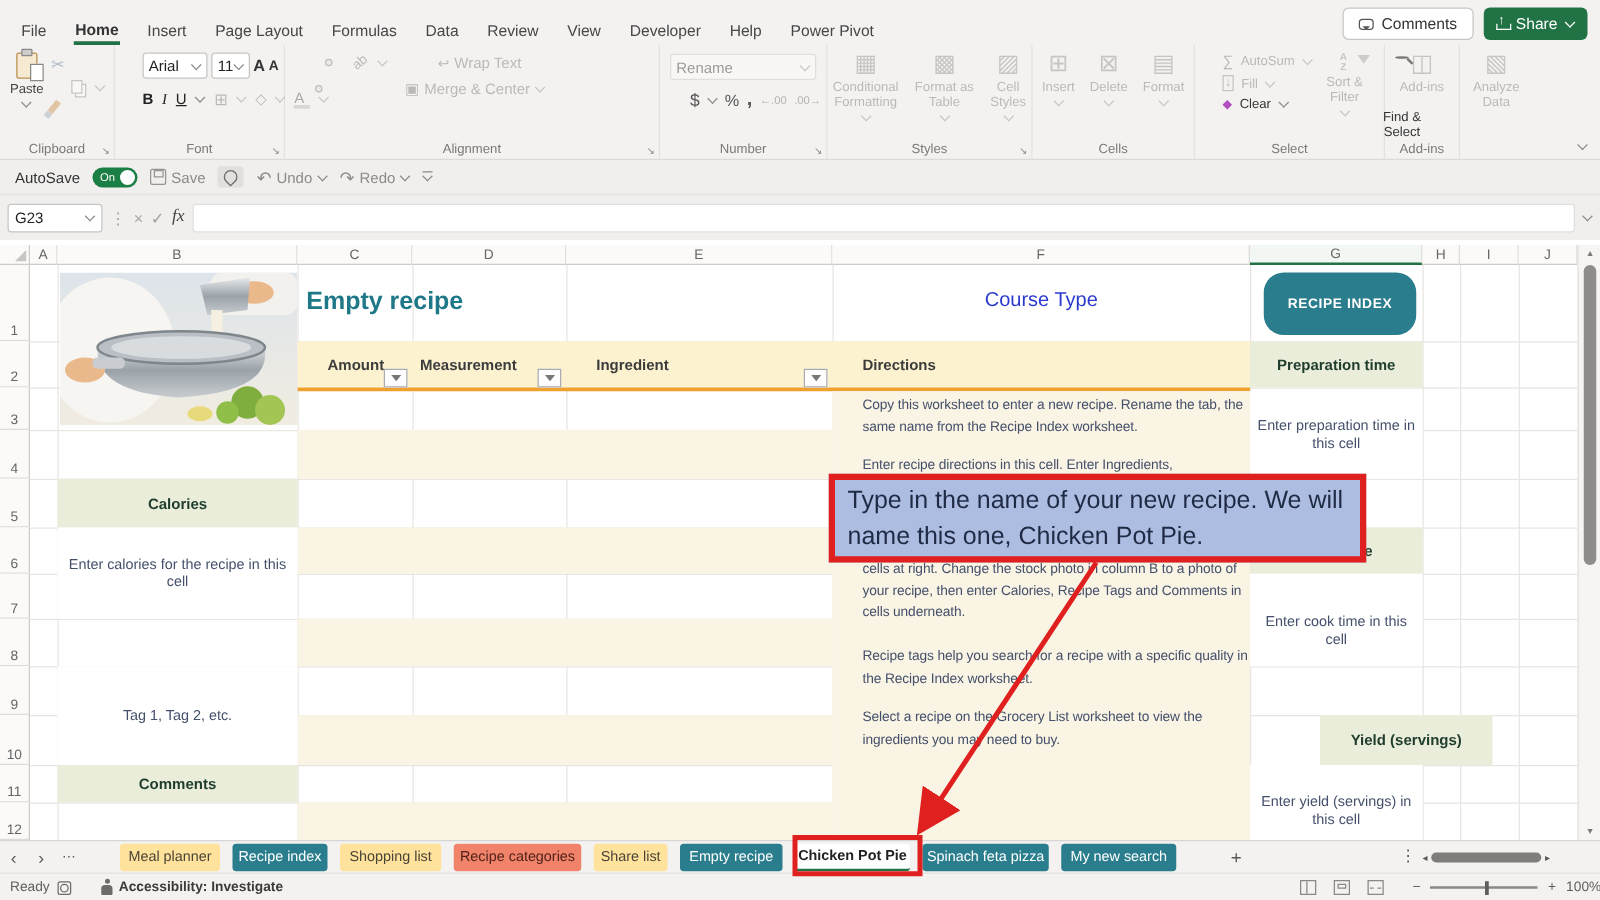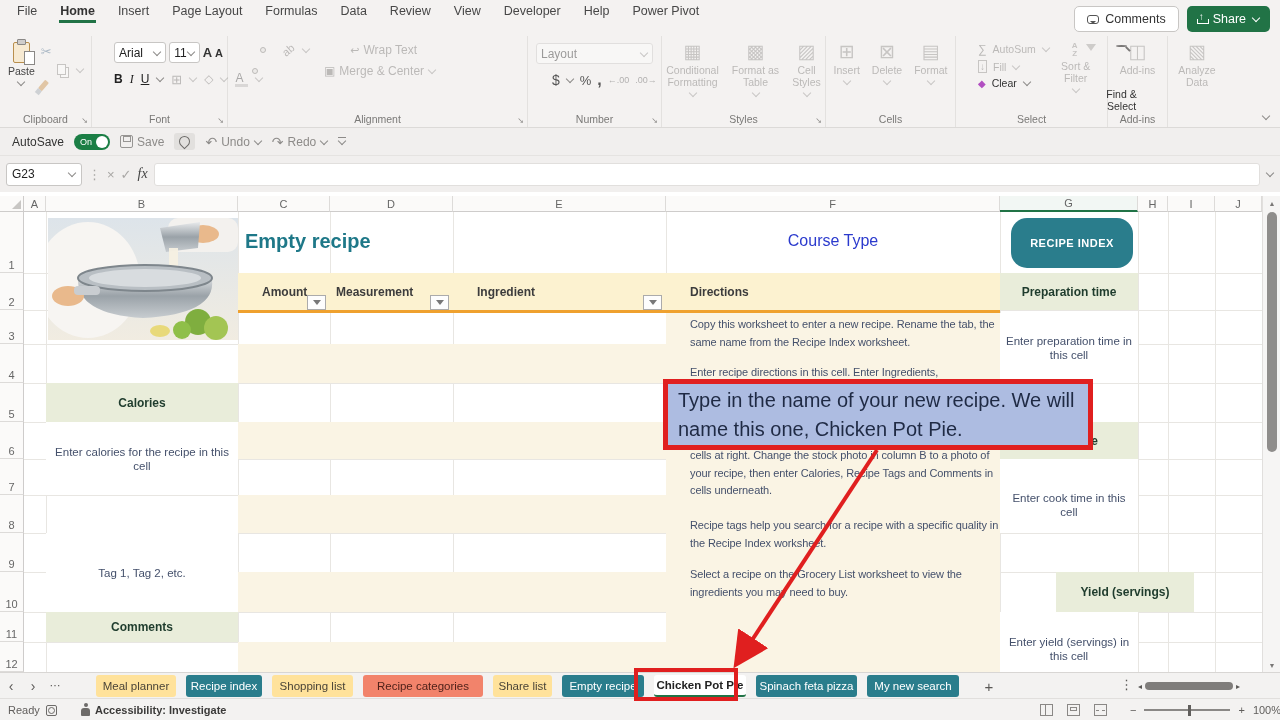--- a/index.html
+++ b/index.html
@@ -2,21 +2,21 @@
 <html style="--accent_green: #217346; --teal: #2A7D8C; --tab_yellow: #FFE29B; --tab_salmon: #F2836B; --title_teal: #1E7888; --course_blue: #2B3ACD; --header_cream: #FCF2D0; --band_cream: #FAF4E4; --green_cell: #E9EDDA; --green_text: #1F3C2D; --orange_line: #EFA12E; --annotation_fill: #ADBCE1; --annotation_red: #E01F1F; --body_text: #44506B;"><head>
 <meta charset="utf-8">
 <style>
   html,body{margin:0;padding:0;background:#fff;}
   *{box-sizing:border-box;}
   #app{position:relative;width:1280px;height:720px;overflow:hidden;background:#fff;
        font-family:"Liberation Sans",sans-serif;color:#3b3a39;font-size:12px;}
 
   
   .menuRow{position:absolute;left:0;top:0;width:1280px;height:36px;background:#f4f2f1;}
-  .mtabs{position:absolute;left:16px;top:0;height:36px;display:flex;align-items:flex-start;gap:21px;}
+  .mtabs{position:absolute;left:16px;top:0;height:36px;display:flex;align-items:flex-end;gap:21px;}
   .mtab{font-size:12.5px;color:#474747;padding:4px 1px;cursor:default;white-space:nowrap;}
   .mtab.active{font-weight:bold;color:#333;border-bottom:3px solid var(--accent_green,#217346);padding-bottom:2px;}
   .chromeBtns{position:absolute;right:10px;top:6px;display:flex;gap:8px;align-items:center;}
   .btnComments{display:flex;align-items:center;gap:6px;background:#fff;border:1px solid #c8c6c4;border-radius:5px;height:26px;padding:0 12px;font-size:12.5px;color:#333;}
   .bubble{width:12px;height:9px;border:1.4px solid #555;border-radius:3px;position:relative;}
   .bubble::after{content:"";position:absolute;left:2px;bottom:-4px;width:0;height:0;border:3px solid transparent;border-top-color:#555;}
   .btnShare{display:flex;align-items:center;gap:6px;background:var(--accent_green,#217346);border-radius:5px;height:26px;padding:0 10px;color:#fff;font-size:12.5px;}
   .shareArrow{width:10px;height:10px;position:relative;}
   .shareArrow::before{content:"↑";position:absolute;top:-3px;left:2px;font-size:10px;color:#fff;}
   .shareArrow::after{content:"";position:absolute;bottom:0;left:0;width:10px;height:4px;border:1.2px solid #fff;border-top:none;}
@@ -239,21 +239,21 @@
           </span>
         </div>
       </div>
       <div class="gLabel"><span>Alignment</span></div>
       <span class="launcher">↘</span>
     </div>
 
     <div class="rgroup" style="width:134px">
       <div class="gBody" style="padding:3px 8px 0 8px;">
         <div class="combo dis">
-            <span>Layout</span>
+            <span>Rename</span>
             <span class="chev"></span>
           </div>
         <div class="icnrow" style="margin-top:7px;gap:6px;color:#555;">
           <span style="font-size:14px;">$</span>
             <span class="chev"></span>
           <span style="font-size:13px;">%</span>
           <span style="font-size:16px;font-weight:bold;">,</span>
           <span class="dis" style="font-size:9px;">←.00</span>
           <span class="dis" style="font-size:9px;">.00→</span>
         </div>
@@ -565,21 +565,21 @@
   </div>
 
   <div class="tabbar">
     <span class="navArr">‹</span>
     <span class="navArr">›</span>
     <span class="navArr" style="font-size:11px;">⋯</span>
     <div class="stabs">
       <div class="stab t-yellow" style="width:80px;">Meal planner</div>
       <div class="stab t-teal" style="width:76px;">Recipe index</div>
       <div class="stab t-yellow" style="width:81px;">Shopping list</div>
-      <div class="stab t-salmon" style="width:120px;">Recipe categories</div>
+      <div class="stab t-salmon" style="width:102px;">Recipe categories</div>
       <div class="stab t-yellow" style="width:59px;">Share list</div>
       <div class="stab t-teal" style="width:82px;">Empty recipe</div>
       <div class="stab t-active" style="width:92px;">Chicken Pot Pie</div>
       <div class="stab t-teal" style="width:101px;">Spinach feta pizza</div>
       <div class="stab t-teal" style="width:92px;">My new search</div>
     </div>
     <span class="addSheet">+</span>
     <span class="tbMoreV">⋮</span>
     <div class="hscroll">
       <span class="harr">◂</span>

